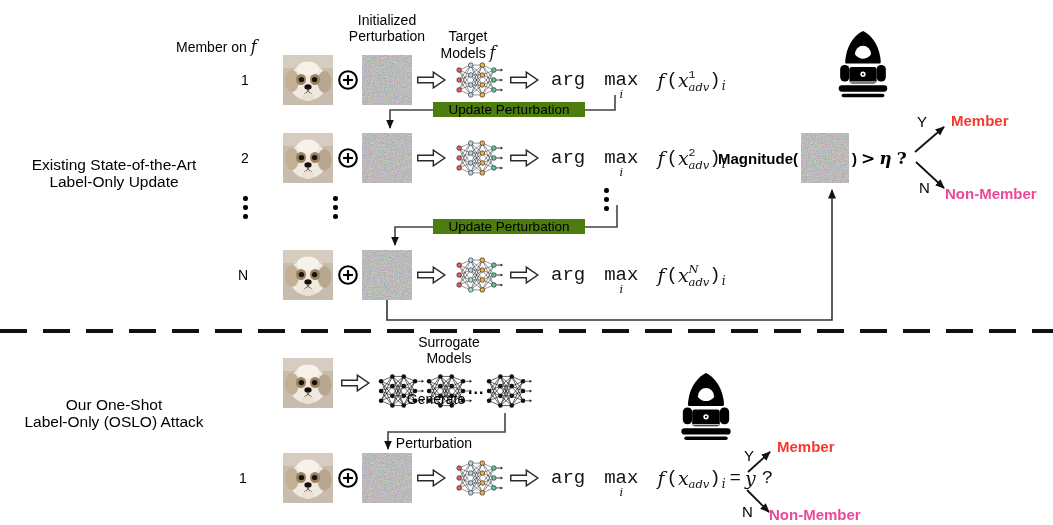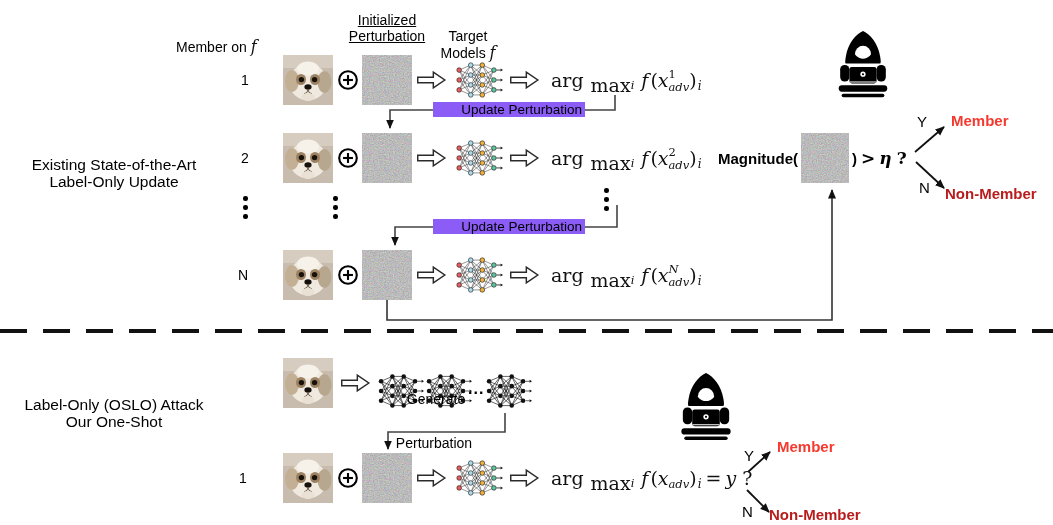--- a/index.html
+++ b/index.html
@@ -6,53 +6,53 @@
   #canvas{
     position:relative;width:1053px;height:525px;background:#ffffff;overflow:hidden;
     font-family:"Liberation Sans",sans-serif;color:#000;
   }
   .abs{position:absolute;}
   .overlay{position:absolute;left:0;top:0;width:1053px;height:525px;pointer-events:none;}
   .lbl{font-size:14px;line-height:15.5px;white-space:nowrap;}
   .center{text-align:center;}
   .title{font-size:15.5px;font-weight:normal;line-height:17px;text-align:center;width:212px;}
   .rownum{font-size:14px;width:18px;text-align:center;}
-  .conn-label{font-size:13.5px;background:#8b5cf6;padding:0 3px;text-align:right;white-space:nowrap;}
+  .conn-label{font-size:13.5px;background:#4d7c0f;padding:0 3px;text-align:center;white-space:nowrap;}
   
   .flow-row{position:absolute;left:283px;height:50px;display:flex;align-items:center;}
   .dog{width:50px;height:50px;flex:0 0 auto;margin-right:4px;}
   .plus{width:22px;height:22px;flex:0 0 auto;margin-right:3px;}
   .noise-svg{width:50px;height:50px;flex:0 0 auto;margin-right:3px;display:block;}
   .oparrow{width:33px;height:22px;flex:0 0 auto;margin-right:7px;}
   .nn{width:48px;height:48px;flex:0 0 auto;margin-right:5px;}
   .oparrow2{margin-right:10px;}
   
   .math{display:inline-flex;align-items:center;font-family:"DejaVu Serif",serif;font-size:19px;color:#111;white-space:nowrap;}
-  .math .rm{font-style:normal;}
+  .math .rm{font-style:normal;font-family:Liberation Mono, monospace;}
   .math .it{font-style:italic;}
   .math .sp{width:5px;}
-  .opstack{display:inline-flex;flex-direction:row;align-items:center;line-height:0.95;transform:translateY(5px);margin:0 2px;}
+  .opstack{display:inline-flex;flex-direction:column;align-items:center;line-height:0.95;transform:translateY(5px);margin:0 14px;}
   .opstack .opsub{font-size:11.5px;font-style:italic;}
   .supsub{display:inline-flex;flex-direction:column;align-items:flex-start;font-size:11.5px;line-height:1;justify-content:center;gap:1px;transform:translateY(1px);}
   .subonly{transform:translateY(6.5px);}
   .outsub{font-size:12px;transform:translateY(6px);margin-left:1px;}
   .fvar{margin-right:2px;}
   .qmark{margin-left:6px;font-style:normal;}
   .eqsp{margin:0 4px;}
   
   .vdots{display:flex;flex-direction:column;gap:4.5px;}
   .vdots i{width:4.5px;height:4.5px;border-radius:50%;background:#000;display:block;}
   
   .mag{display:flex;align-items:center;height:50px;font-size:15px;font-weight:bold;}
   .mag .noise-svg{width:48px;height:50px;margin:0 3px;}
   .mag .mathbit{font-family:"DejaVu Serif",serif;font-size:17px;}
   .mag .itl{font-style:italic;}
   .yn{font-size:15px;}
   .member{font-size:15px;font-weight:bold;color:#f5392e;}
-  .nonmember{font-size:15px;font-weight:bold;color:#b91c1c;}
+  .nonmember{font-size:15px;font-weight:bold;color:#ec4899;}
   .dots3{font-weight:bold;font-size:16px;letter-spacing:1px;}
   .hacker-top{width:60px;height:68px;}
   .hacker-bot{width:60px;height:69px;}
   .nn-black{width:47px;height:48px;}
 </style>
 </head>
 <body>
 
 <div id="canvas">
 
@@ -272,21 +272,21 @@
     <div>Label-Only Update</div>
   </div>
 
   <div class="abs lbl" style="left:176px;top:39px;">
     <span>Member on</span>
     <span class="math" style="font-size:16px;">
         <span class="it">f</span>
       </span>
   </div>
 
-  <div class="abs lbl center" style="left:344px;top:13px;width:86px;text-decoration:underline;">
+  <div class="abs lbl center" style="left:344px;top:13px;width:86px;">
     <div>Initialized</div>
     <div>Perturbation</div>
   </div>
 
   <div class="abs lbl center" style="left:430px;top:29px;width:76px;">
     <div>Target</div>
     <div><span>Models</span>
       <span class="math" style="font-size:16px;">
           <span class="it">f</span>
         </span>
@@ -448,24 +448,28 @@
     <span class="mathbit itl">η</span>
     <span class="mathbit" style="margin-left:5px;">?</span>
   </div>
 
   <div class="abs yn" style="left:917px;top:113px;">Y</div>
   <div class="abs yn" style="left:919px;top:179px;">N</div>
   <div class="abs member" style="left:951px;top:112px;">Member</div>
   <div class="abs nonmember" style="left:945px;top:185px;">Non-Member</div>
 
   <div class="abs title" style="left:8px;top:396px;">
+    <div>Our One-Shot</div>
     <div>Label-Only (OSLO) Attack</div>
-    <div>Our One-Shot</div>
-  </div>
-
+  </div>
+
+  <div class="abs lbl center" style="left:400px;top:335px;width:98px;">
+    <div>Surrogate</div>
+    <div>Models</div>
+  </div>
 
   <svg class="abs" style="left:283px;top:358px;width:50px;height:50px;">
       <use href="#sym-dog"></use>
     </svg>
   <svg class="abs" style="left:339px;top:372px;width:33px;height:22px;">
       <use href="#sym-oparrow"></use>
     </svg>
 
   <svg class="abs nn-black" style="left:377px;top:367px;" viewBox="0 0 58 50">
       <use href="#sym-nn-black"></use>

